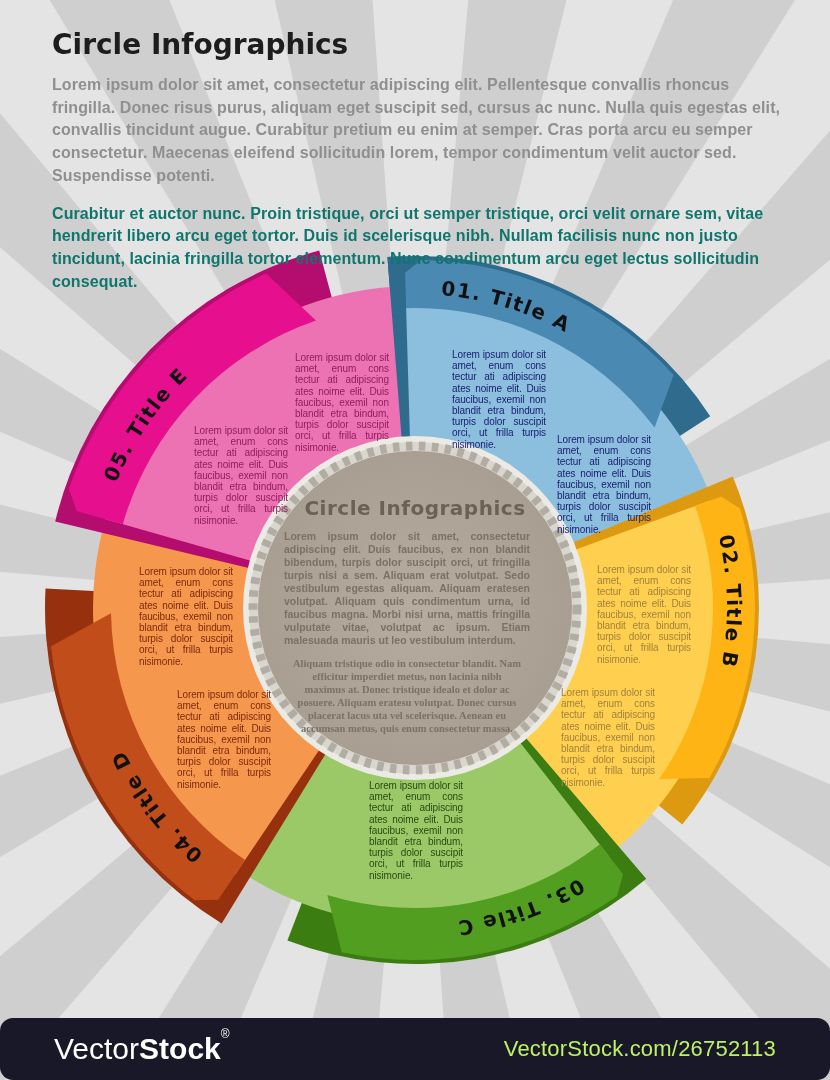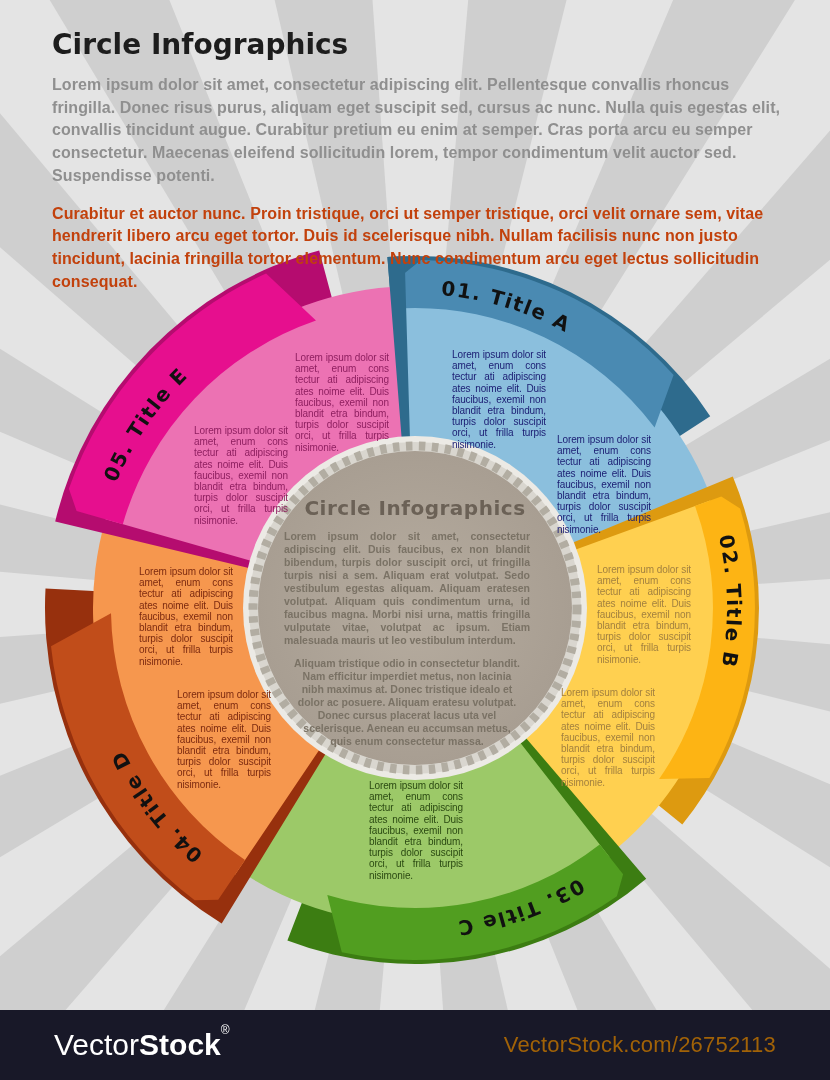--- a/index.html
+++ b/index.html
@@ -19,27 +19,27 @@
   .center-text{position:absolute;left:284px;top:496px;width:262px;text-align:center;}
   .center-text h2{margin:0 0 10px 0;font-family:"DejaVu Sans",sans-serif;font-weight:bold;
                   font-size:20px;letter-spacing:0.5px;}
   .center-text p{margin:0 16px 10px 0;font-size:10.5px;line-height:1.24;font-weight:bold;
                  text-align:justify;}
   .center-text p.cp2{text-align:center;padding:0 8px;}
   
   .seg-title{font-family:"DejaVu Sans",sans-serif;font-weight:bold;font-size:20px;
              letter-spacing:1.5px;}
   
-  .footer{position:absolute;left:0;bottom:0;width:830px;height:70px;box-sizing:border-box;
-          display:flex;align-items:center;justify-content:space-between;padding:0 54px;}
+  .footer{position:absolute;left:0;bottom:0;width:830px;height:62px;box-sizing:border-box;
+          display:flex;align-items:center;justify-content:space-between;padding:0 54px;border-radius:13px;}
   .brand{color:#ffffff;font-size:30px;line-height:1;}
   .brand .v{font-weight:normal;}
   .brand .s{font-weight:bold;}
   .brand sup{font-size:12px;position:relative;top:-10px;font-weight:normal;}
-  .ref{color:#a16207;font-size:22px;font-weight:normal;letter-spacing:0.2px;}
+  .ref{color:#bef264;font-size:22px;font-weight:normal;letter-spacing:0.2px;}
 </style>
 </head>
 <body>
 
 <div class="canvas" style="background: rgb(228, 228, 228);">
 
   <svg id="scene" width="830" height="1080" viewBox="0 0 830 1080">
     <defs id="wheel-defs">
       <radialGradient id="cgrad">
         <stop offset="0" stop-color="#b6ac9f"></stop>
@@ -103,37 +103,37 @@
     <text class="seg-title" fill="#111111"><textPath href="#tparc0" startOffset="4">01. Title A</textPath></text>
     <text class="seg-title" fill="#111111"><textPath href="#tparc1" startOffset="4">02. Title B</textPath></text>
     <text class="seg-title" fill="#111111"><textPath href="#tparc2" startOffset="4">03. Title C</textPath></text>
     <text class="seg-title" fill="#111111"><textPath href="#tparc3" startOffset="4">04. Title D</textPath></text>
     <text class="seg-title" fill="#111111"><textPath href="#tparc4" startOffset="4">05. Title E</textPath></text>
   </svg>
 
   <div class="header">
     <h1 style="color: rgb(29, 29, 29);">Circle Infographics</h1>
     <p style="color: rgb(143, 143, 143);">Lorem ipsum dolor sit amet, consectetur adipiscing elit. Pellentesque convallis rhoncus fringilla. Donec risus purus, aliquam eget suscipit sed, cursus ac nunc. Nulla quis egestas elit, convallis tincidunt augue. Curabitur pretium eu enim at semper. Cras porta arcu eu semper consectetur. Maecenas eleifend sollicitudin lorem, tempor condimentum velit auctor sed. Suspendisse potenti.</p>
-    <p style="color: #c2410c;">Curabitur et auctor nunc. Proin tristique, orci ut semper tristique, orci velit ornare sem, vitae hendrerit libero arcu eget tortor. Duis id scelerisque nibh. Nullam facilisis nunc non justo tincidunt, lacinia fringilla tortor elementum. Nunc condimentum arcu eget lectus sollicitudin consequat.</p>
+    <p style="color: #0f766e;">Curabitur et auctor nunc. Proin tristique, orci ut semper tristique, orci velit ornare sem, vitae hendrerit libero arcu eget tortor. Duis id scelerisque nibh. Nullam facilisis nunc non justo tincidunt, lacinia fringilla tortor elementum. Nunc condimentum arcu eget lectus sollicitudin consequat.</p>
   </div>
 
   <div class="blk" style="left: 452px; top: 349px; color: rgb(26, 28, 114);">Lorem ipsum dolor sit amet, enum cons tectur ati adipiscing ates noime elit. Duis faucibus, exemil non blandit etra bindum, turpis dolor suscipit orci, ut frilla turpis nisimonie.</div>
   <div class="blk" style="left: 557px; top: 434px; color: rgb(26, 28, 114);">Lorem ipsum dolor sit amet, enum cons tectur ati adipiscing ates noime elit. Duis faucibus, exemil non blandit etra bindum, turpis dolor suscipit orci, ut frilla turpis nisimonie.</div>
   <div class="blk" style="left: 597px; top: 564px; color: rgb(163, 129, 63);">Lorem ipsum dolor sit amet, enum cons tectur ati adipiscing ates noime elit. Duis faucibus, exemil non blandit etra bindum, turpis dolor suscipit orci, ut frilla turpis nisimonie.</div>
   <div class="blk" style="left: 561px; top: 687px; color: rgb(163, 129, 63);">Lorem ipsum dolor sit amet, enum cons tectur ati adipiscing ates noime elit. Duis faucibus, exemil non blandit etra bindum, turpis dolor suscipit orci, ut frilla turpis nisimonie.</div>
   <div class="blk" style="left: 369px; top: 780px; color: rgb(43, 74, 18);">Lorem ipsum dolor sit amet, enum cons tectur ati adipiscing ates noime elit. Duis faucibus, exemil non blandit etra bindum, turpis dolor suscipit orci, ut frilla turpis nisimonie.</div>
   <div class="blk" style="left: 139px; top: 566px; color: rgb(125, 43, 16);">Lorem ipsum dolor sit amet, enum cons tectur ati adipiscing ates noime elit. Duis faucibus, exemil non blandit etra bindum, turpis dolor suscipit orci, ut frilla turpis nisimonie.</div>
   <div class="blk" style="left: 177px; top: 689px; color: rgb(125, 43, 16);">Lorem ipsum dolor sit amet, enum cons tectur ati adipiscing ates noime elit. Duis faucibus, exemil non blandit etra bindum, turpis dolor suscipit orci, ut frilla turpis nisimonie.</div>
   <div class="blk" style="left: 295px; top: 352px; color: rgb(143, 31, 96);">Lorem ipsum dolor sit amet, enum cons tectur ati adipiscing ates noime elit. Duis faucibus, exemil non blandit etra bindum, turpis dolor suscipit orci, ut frilla turpis nisimonie.</div>
   <div class="blk" style="left: 194px; top: 425px; color: rgb(143, 31, 96);">Lorem ipsum dolor sit amet, enum cons tectur ati adipiscing ates noime elit. Duis faucibus, exemil non blandit etra bindum, turpis dolor suscipit orci, ut frilla turpis nisimonie.</div>
 
   <div class="center-text">
     <h2 id="center-title" style="color: rgb(107, 97, 86);">Circle Infographics</h2>
     <p class="cp1" style="color: rgb(122, 114, 101);">Lorem ipsum dolor sit amet, consectetur adipiscing elit. Duis faucibus, ex non blandit bibendum, turpis dolor suscipit orci, ut fringilla turpis nisi a sem. Aliquam erat volutpat. Sedo vestibulum egestas aliquam. Aliquam eratesen volutpat. Aliquam quis condimentum urna, id faucibus magna. Morbi nisi urna, mattis fringilla vulputate vitae, volutpat ac ipsum. Etiam malesuada mauris ut leo vestibulum interdum.</p>
-    <p class="cp2" style="color: rgb(122, 114, 101);">Aliquam tristique odio in consectetur blandit. Nam efficitur imperdiet metus, non lacinia nibh maximus at. Donec tristique idealo et dolor ac posuere. Aliquam eratesu volutpat. Donec cursus placerat lacus uta vel scelerisque. Aenean eu accumsan metus, quis enum consectetur massa.</p>
+    <p class="cp2" style="color: rgb(122, 114, 101); font-family: Liberation Serif, serif;">Aliquam tristique odio in consectetur blandit. Nam efficitur imperdiet metus, non lacinia nibh maximus at. Donec tristique idealo et dolor ac posuere. Aliquam eratesu volutpat. Donec cursus placerat lacus uta vel scelerisque. Aenean eu accumsan metus, quis enum consectetur massa.</p>
   </div>
 
   <div class="footer" id="footer" style="background: rgb(24, 24, 40);">
     <div class="brand"><span class="v">Vector</span><span class="s">Stock</span><sup>®</sup></div>
     <div class="ref">VectorStock.com/26752113</div>
   </div>
 
 </div>
 
 </body></html>

